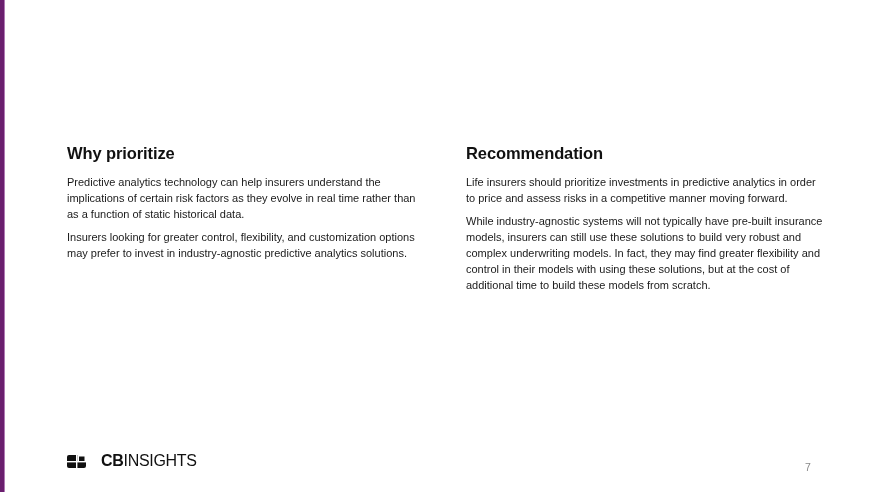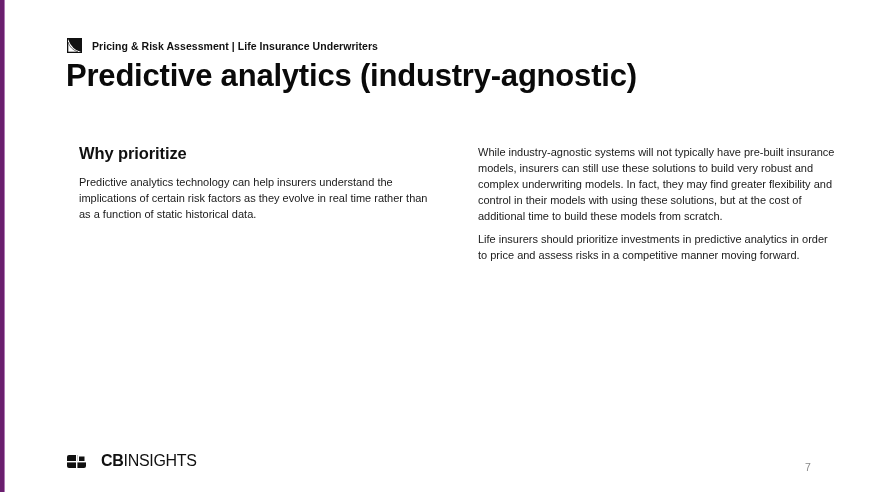--- a/index.html
+++ b/index.html
@@ -22,21 +22,21 @@
     .header-icon { width: 15px; height: 15px; display: block; }
     .subtitle {
       font-size: 10.5px; font-weight: bold; color: #111;
       letter-spacing: 0.05px;
     }
     .title {
       position: absolute; left: 66px; top: 58px;
       font-size: 31px; font-weight: bold; color: #0a0a0a;
       letter-spacing: -0.2px; white-space: nowrap;
     }
-    .col { position: absolute; top: 144px; width: 360px; margin-left: 12px; }
+    .col { position: absolute; top: 144px; width: 360px; }
     .col-left { left: 67px; }
     .col-right { left: 466px; width: 360px; }
     .col h2 {
       font-size: 16.5px; font-weight: bold; color: #111;
       margin-bottom: 11px; letter-spacing: -0.1px;
     }
     .col p {
       font-size: 11px; line-height: 16px; color: #1a1a1a;
       margin-bottom: 7px;
     }
@@ -55,39 +55,32 @@
       position: absolute; left: 805px; top: 461px;
       font-size: 10.5px; color: #888888;
     }
   </style>
 </head>
 <body>
 
 <div class="slide">
   <div class="left-bar"></div>
 
-  <div class="header">
-    <svg class="header-icon" viewBox="0 0 15 15">
-      <rect x="0.5" y="0.5" width="14" height="14" fill="#ffffff" stroke="#111" stroke-width="1"></rect>
-      <path d="M1 1 L14 1 L14 14 Q5 12 1 1 Z" fill="#111"></path>
-      <path d="M1 4 Q3 11 11 14 L1 14 Z" fill="#ffffff" stroke="#111" stroke-width="0.6"></path>
-    </svg>
-    <span class="subtitle">Pricing &amp; Risk Assessment | Life Insurance Underwriters</span>
-  </div>
 
-  <h1 class="title">Predictive analytics (industry-agnostic)</h1>
 
   <div class="col col-left">
     <h2>Why prioritize</h2>
     <p>Predictive analytics technology can help insurers understand the implications of certain risk factors as they evolve in real time rather than as a function of static historical data.</p>
+    <p>Insurers looking for greater control, flexibility, and customization options may prefer to invest in industry-agnostic predictive analytics solutions.</p>
   </div>
 
   <div class="col col-right">
+    <h2>Recommendation</h2>
+    <p>Life insurers should prioritize investments in predictive analytics in order to price and assess risks in a competitive manner moving forward.</p>
     <p>While industry-agnostic systems will not typically have pre-built insurance models, insurers can still use these solutions to build very robust and complex underwriting models. In fact, they may find greater flexibility and control in their models with using these solutions, but at the cost of additional time to build these models from scratch.</p>
-    <p>Life insurers should prioritize investments in predictive analytics in order to price and assess risks in a competitive manner moving forward.</p>
   </div>
 
   <div class="footer-logo">
     <svg class="logo-mark" viewBox="0 0 19 13">
       <rect x="0" y="0" width="19" height="13" rx="2" fill="#111"></rect>
       <rect x="9" y="0" width="1.4" height="13" fill="#fff"></rect>
       <rect x="0" y="6" width="19" height="1.4" fill="#fff"></rect>
       <rect x="10.4" y="0" width="8.6" height="6" fill="#fff"></rect>
       <rect x="12" y="1.5" width="5.5" height="4.5" fill="#111"></rect>
     </svg>

